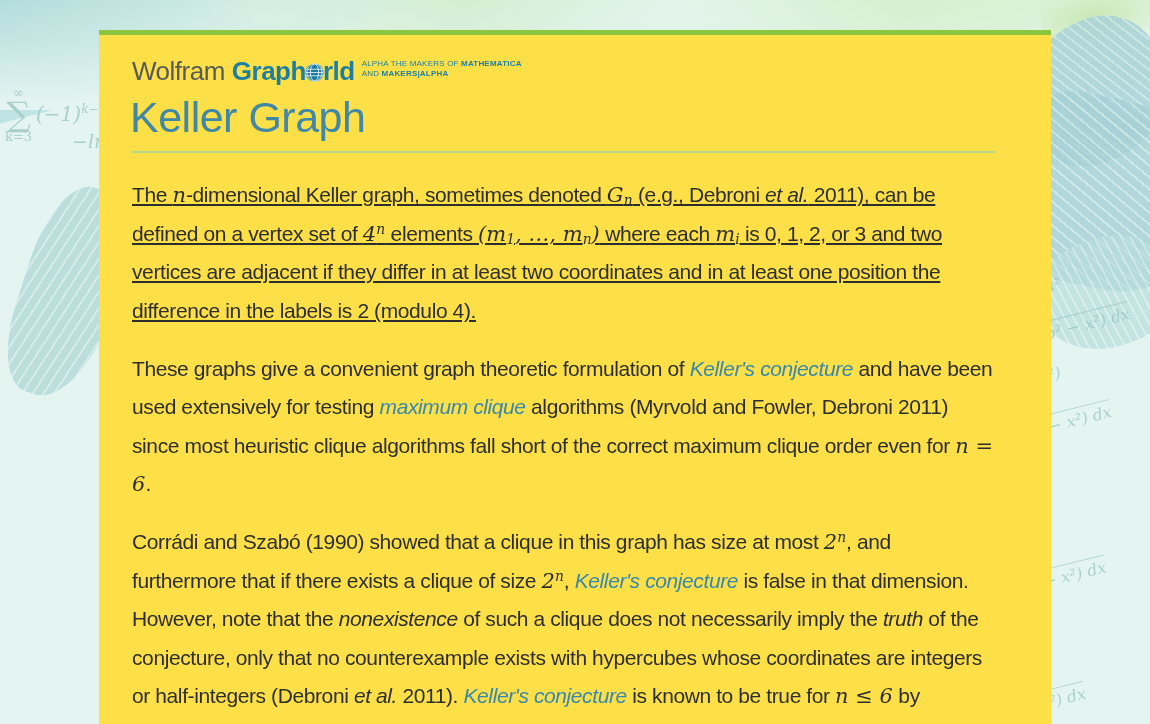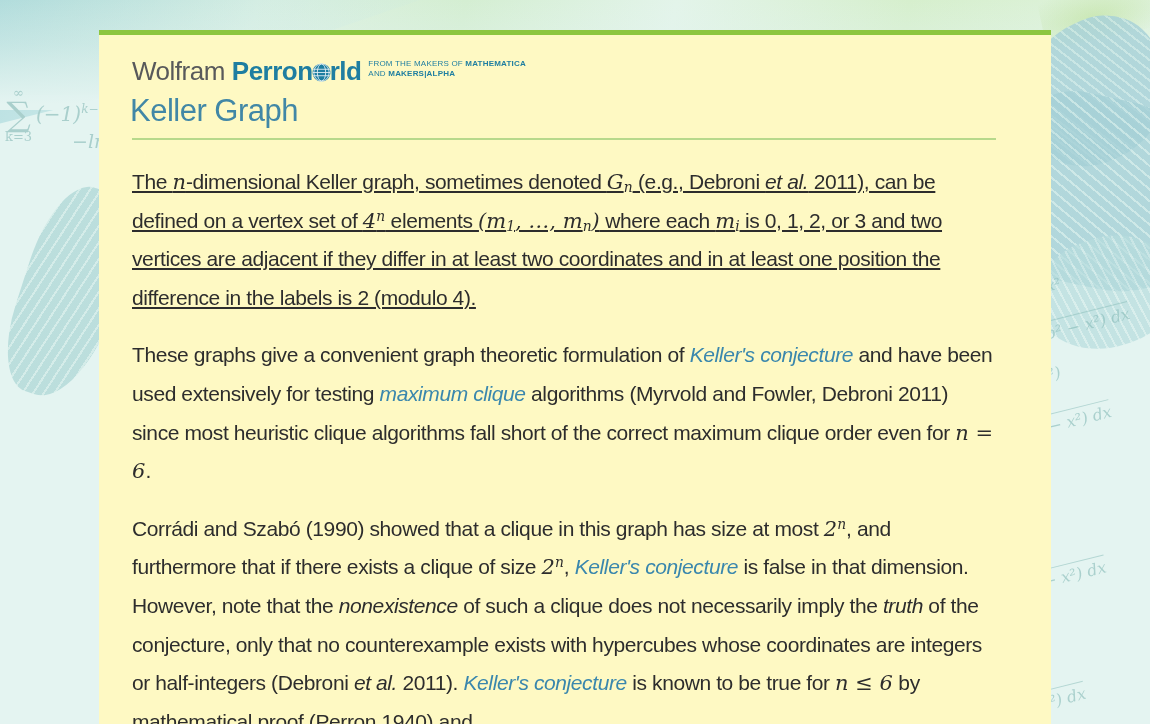--- a/index.html
+++ b/index.html
@@ -70,33 +70,33 @@
   }
   .bg-right-formulas span:nth-child(1){left:1046px;top:276px;font-size:15px;}
   .bg-right-formulas span:nth-child(2){left:1038px;top:312px;border-top:1px solid rgba(139,189,186,.55);padding-top:2px;}
   .bg-right-formulas span:nth-child(3){left:1048px;top:364px;}
   .bg-right-formulas span:nth-child(4){left:1036px;top:408px;border-top:1px solid rgba(139,189,186,.55);padding-top:2px;}
   .bg-right-formulas span:nth-child(5){left:1042px;top:562px;border-top:1px solid rgba(139,189,186,.55);padding-top:2px;}
   .bg-right-formulas span:nth-child(6){left:1040px;top:686px;border-top:1px solid rgba(139,189,186,.55);padding-top:2px;}
   
   .card{
     position:absolute;left:99px;top:30px;width:952px;height:694px;
-    background:#fef9c3;border-top:5px solid #8cc63f;box-sizing:border-box;
+    background:#fde047;border-top:5px solid #8cc63f;box-sizing:border-box;
     padding:0 55px 0 33px;z-index:2;
   }
   
   .logo-row{margin-top:21px;display:flex;align-items:flex-start;cursor:pointer;width:fit-content;}
   .logo-wolfram{font-size:26px;color:#58595b;letter-spacing:-.5px;}
   .logo-mathworld{font-size:26px;color:#1e7ea1;font-weight:700;letter-spacing:-.5px;margin-left:7px;}
   .globe{vertical-align:-2px;margin:0 -1px;}
   .tagline{margin-left:7px;margin-top:3px;line-height:1.25;font-size:8px;color:#1e7ea1;letter-spacing:.2px;}
   .tagline b{font-weight:700;text-align:right;}
   
   .page-title{
-    font-size:31px;color:#4187a6;margin:7px 0 4px -2px;font-weight:400;
+    font-size:43px;color:#4187a6;margin:7px 0 4px -2px;font-weight:400;
     letter-spacing:-.5px;line-height:1.1;
   }
   .title-rule{height:2px;background:#b7d98b;border:0;margin:10px 0 0 0;width:864px;}
   
   .article{width:866px;color:#2d2d2d;font-size:21px;letter-spacing:-.4px;line-height:38.6px;}
   .article p{margin:19px 0 0 0;}
   .article p:first-child{margin-top:23px;text-decoration:underline;}
   .wlink{color:#3a87ad;text-decoration:none;cursor:pointer;font-style:italic;}
   .math{font-family:"DejaVu Serif",serif;font-style:italic;font-size:1.0em;letter-spacing:0;}
   .math sup{font-size:66%;vertical-align:.5em;line-height:0;}
@@ -132,32 +132,32 @@
     <span>²)</span>
     <span>² − x²)  dx</span>
     <span>− x²)  dx</span>
     <span>x²)  dx</span>
   </div>
 
 <div class="card">
 
   <div class="logo-row">
     <span class="logo-wolfram">Wolfram</span>
-    <span class="logo-mathworld"><span>Perron</span><svg class="globe" viewBox="0 0 20 20" width="19" height="19">
+    <span class="logo-mathworld"><span>Graph</span><svg class="globe" viewBox="0 0 20 20" width="19" height="19">
           <circle cx="10" cy="10" r="9.5" fill="#1e7ea1"></circle>
           <g stroke="#ffffff" stroke-width="0.9" fill="none" opacity="0.9">
             <ellipse cx="10" cy="10" rx="4.4" ry="9"></ellipse>
             <ellipse cx="10" cy="10" rx="8.1" ry="9.2"></ellipse>
             <line x1="1.2" y1="6.6" x2="18.8" y2="6.6"></line>
             <line x1="0.6" y1="10" x2="19.4" y2="10"></line>
             <line x1="1.2" y1="13.4" x2="18.8" y2="13.4"></line>
           </g>
         </svg><span>rld</span></span>
     <span class="tagline">
-      <span>FROM THE MAKERS OF </span><b>MATHEMATICA</b><br>
+      <span>ALPHA THE MAKERS OF </span><b>MATHEMATICA</b><br>
       <span>AND </span><b>MAKERS|ALPHA</b>
     </span>
   </div>
 
   <h1 class="page-title">Keller Graph</h1>
   <hr class="title-rule">
 
   <div class="article">
       <p><span>The </span><span class="math">n</span><span>-dimensional Keller graph, sometimes denoted </span><span class="math">G<sub>n</sub></span><span> (e.g., Debroni </span><em>et al.</em><span> 2011), can be defined on a vertex set of </span><span class="math">4<sup>n</sup></span><span> elements </span><span class="math">(m<sub>1</sub>, …, m<sub>n</sub>)</span><span> where each </span><span class="math">m<sub>i</sub></span><span> is 0, 1, 2, or 3 and two vertices are adjacent if they differ in at least two coordinates and in at least one position the difference in the labels is 2 (modulo 4).</span></p>
       <p><span>These graphs give a convenient graph theoretic formulation of </span><a href="#" class="wlink">Keller's conjecture</a><span> and have been used extensively for testing </span><a href="#" class="wlink">maximum clique</a><span> algorithms (Myrvold and Fowler, Debroni 2011) since most heuristic clique algorithms fall short of the correct maximum clique order even for </span><span class="math">n = 6</span><span>.</span></p>

